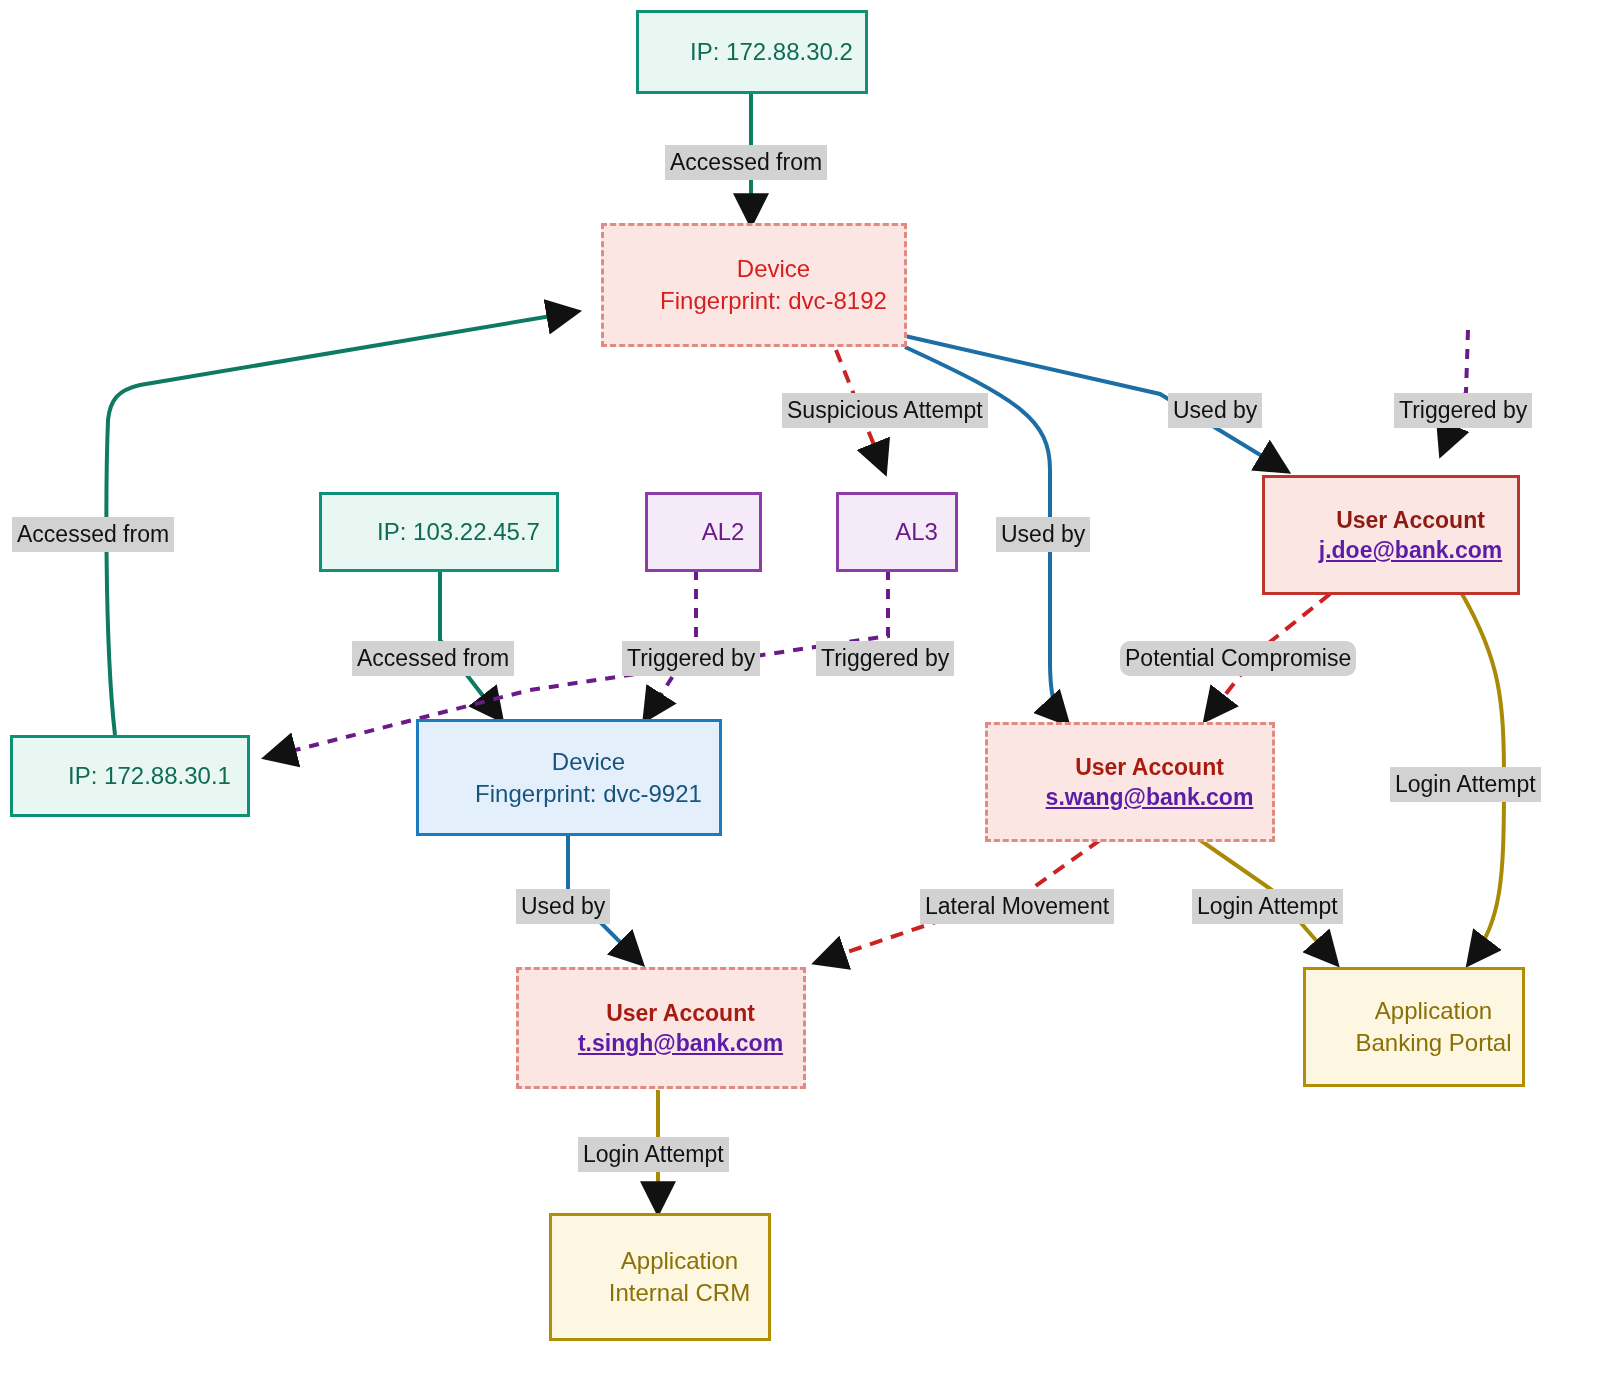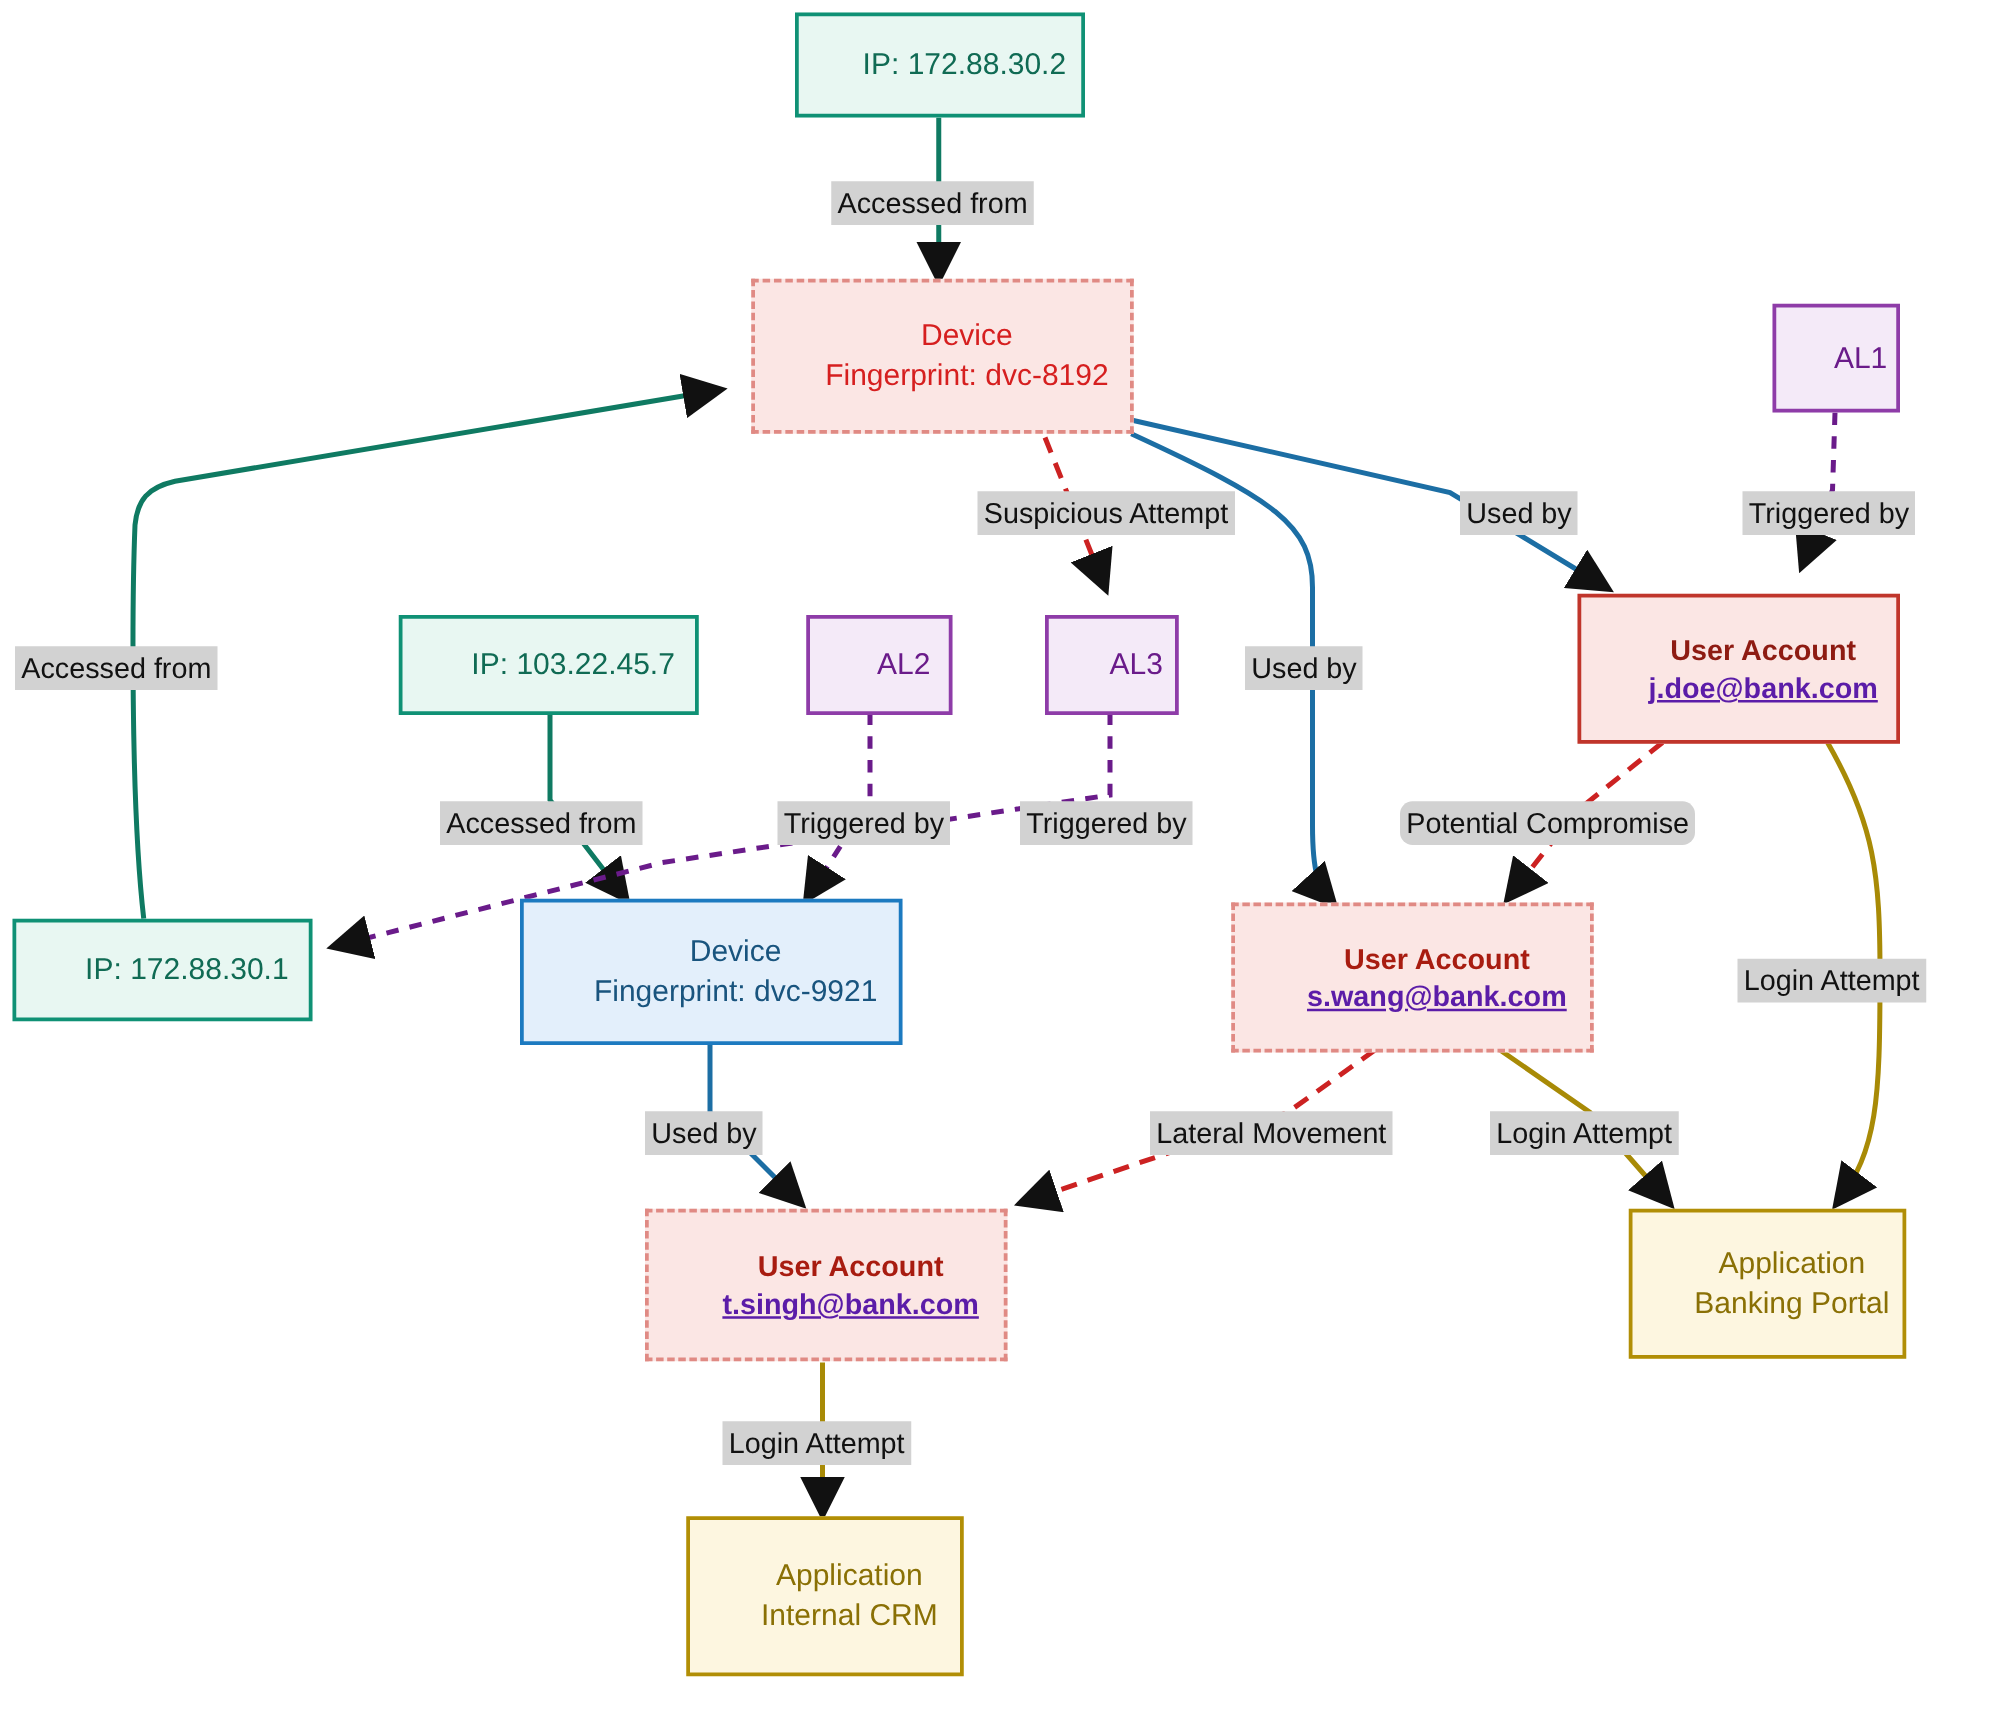--- a/index.html
+++ b/index.html
@@ -88,33 +88,30 @@
 
   <div class="node n-ip" style="left:636px;top:10px;width:232px;height:84px;">
     <span>IP: 172.88.30.2</span>
   </div>
 
   <div class="node n-dev-sus" style="left:601px;top:223px;width:306px;height:124px;">
     <span>Device</span>
     <span>Fingerprint: dvc-8192</span>
   </div>
 
-  <div class="node n-alert" style="left:1418px;top:243px;width:102px;height:87px;">
-    <span>AL1</span>
-  </div>
 
   <div class="node n-ip" style="left:319px;top:492px;width:240px;height:80px;">
     <span>IP: 103.22.45.7</span>
   </div>
 
   <div class="node n-alert" style="left:645px;top:492px;width:117px;height:80px;">
     <span>AL2</span>
   </div>
 
-  <div class="node n-alert" style="left:836px;top:492px;width:107px;height:80px;text-align:right;">
+  <div class="node n-alert" style="left:836px;top:492px;width:122px;height:80px;text-align:right;">
     <span>AL3</span>
   </div>
 
   <div class="node n-user-solid" style="left:1262px;top:475px;width:258px;height:120px;">
     <span class="u-title">User Account</span>
     <span class="u-mail">j.doe@bank.com</span>
   </div>
 
   <div class="node n-ip" style="left:10px;top:735px;width:240px;height:82px;">
     <span>IP: 172.88.30.1</span>

